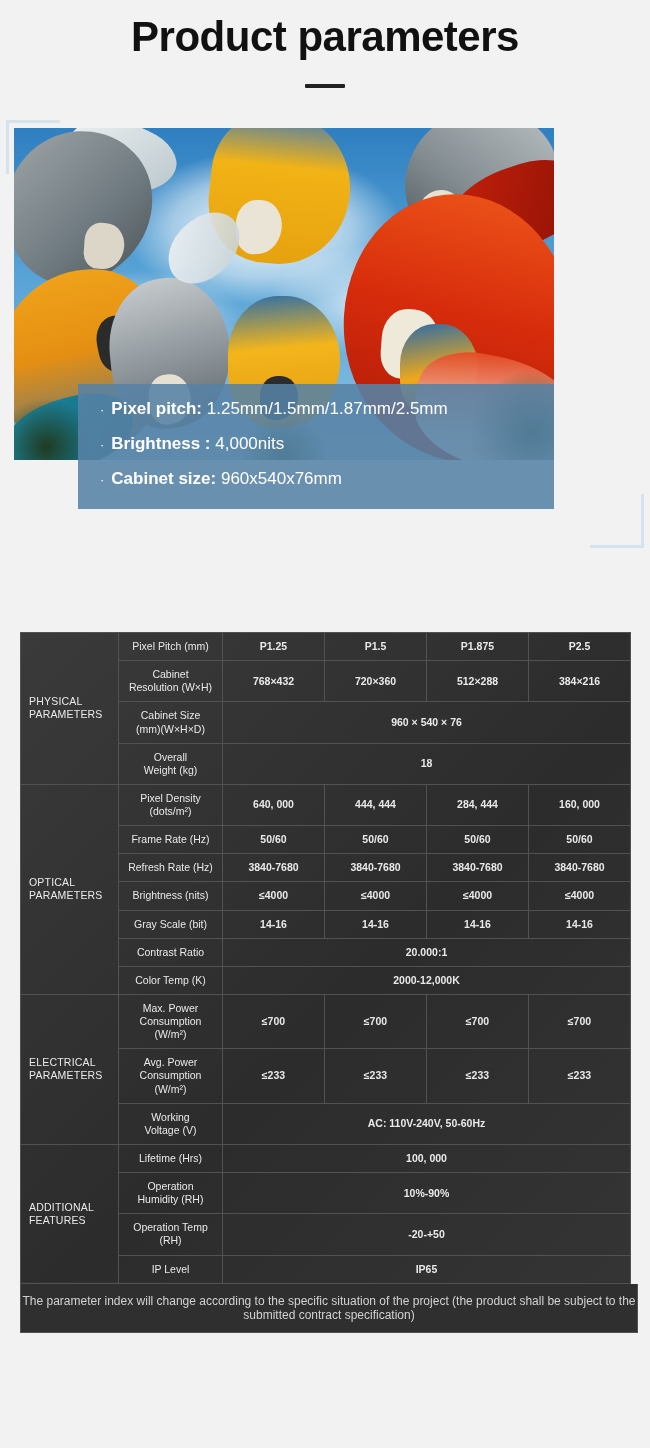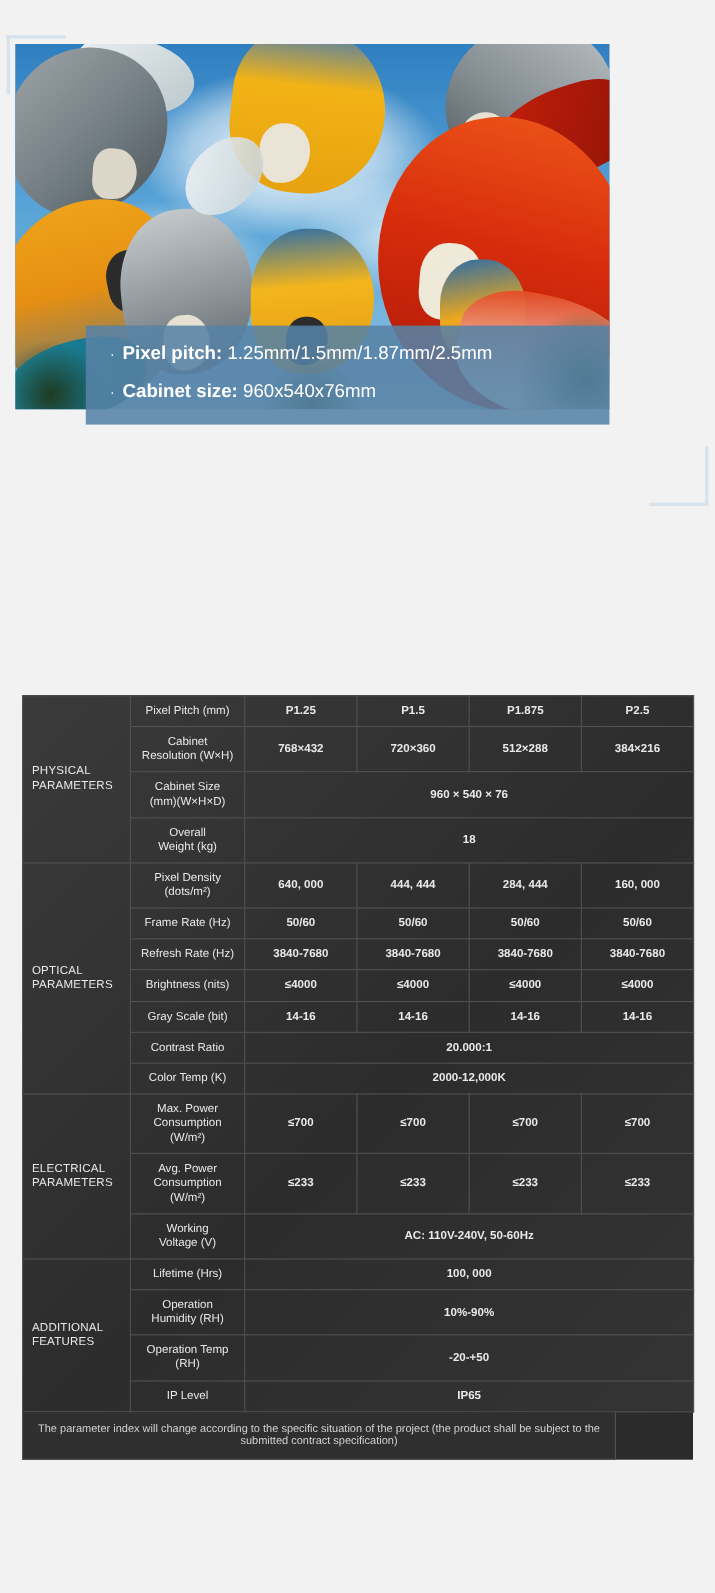--- a/index.html
+++ b/index.html
@@ -275,31 +275,35 @@
     text-align: center;
     font-size: 10.5px;
     color: #e6e6e6;
     font-weight: bold;
   }
   .footnote {
     border: 1px solid #525252;
     border-top: none;
     background: #2f2f2f;
     color: #d2d2d2;
-    font-size: 10px;
+    font-size: 12px;
     padding: 10px 1px;
     text-align: center;
-    width: 540px;
+    width: 618px;
   }
 </style>
 </head>
 <body>
 
 <div class="page">
 
+  <div class="title-wrap">
+    <h1 class="title">Product parameters</h1>
+    <div class="title-underline"></div>
+  </div>
 
   <div class="hero">
     <div class="hero-frame-tl"></div>
     <div class="hero-frame-br"></div>
 
     <div class="hero-photo">
       <div class="sky"></div>
       <div class="bird wing-tl"></div>
       <div class="bird bird-grey-l">
           <span class="b-beak"></span>
@@ -326,20 +330,23 @@
         </div>
       <div class="bird bird-small"></div>
       <div class="bird red-feathers"></div>
       <div class="bird teal-feather"></div>
       <div class="foliage"></div>
     </div>
 
     <div class="spec-box">
       <p class="spec-line">
         <span class="spec-bullet">·</span><span class="spec-label">Pixel pitch:</span> <span class="spec-val">1.25mm/1.5mm/1.87mm/2.5mm</span>
+      </p>
+      <p class="spec-line">
+        <span class="spec-bullet">·</span><span class="spec-label">Brightness :</span> <span class="spec-val">4,000nits</span>
       </p>
       <p class="spec-line">
         <span class="spec-bullet">·</span><span class="spec-label">Cabinet size:</span> <span class="spec-val">960x540x76mm</span>
       </p>
     </div>
   </div>
 
   <div class="table-wrap">
     <table class="spec-table">
       <colgroup>

